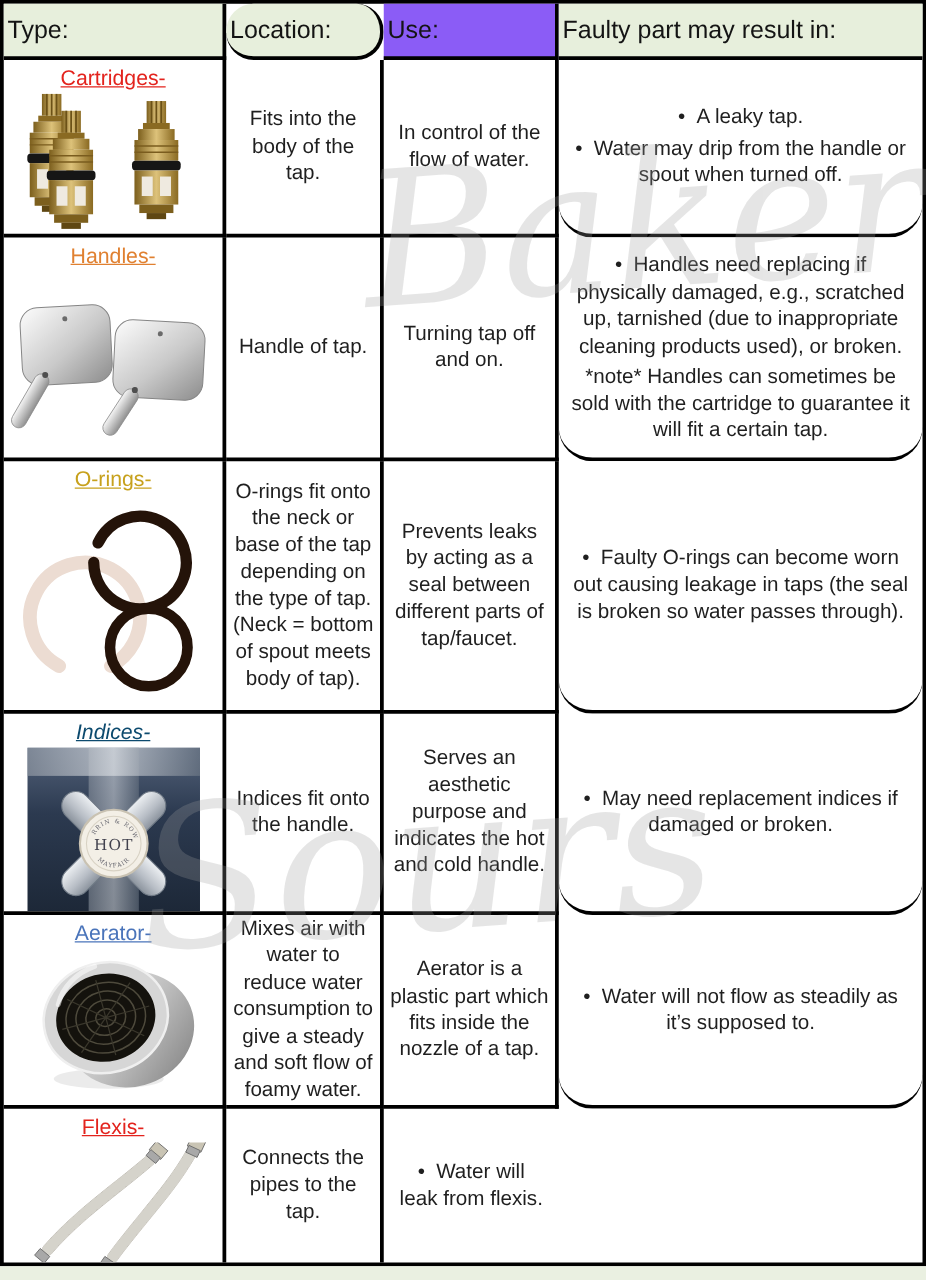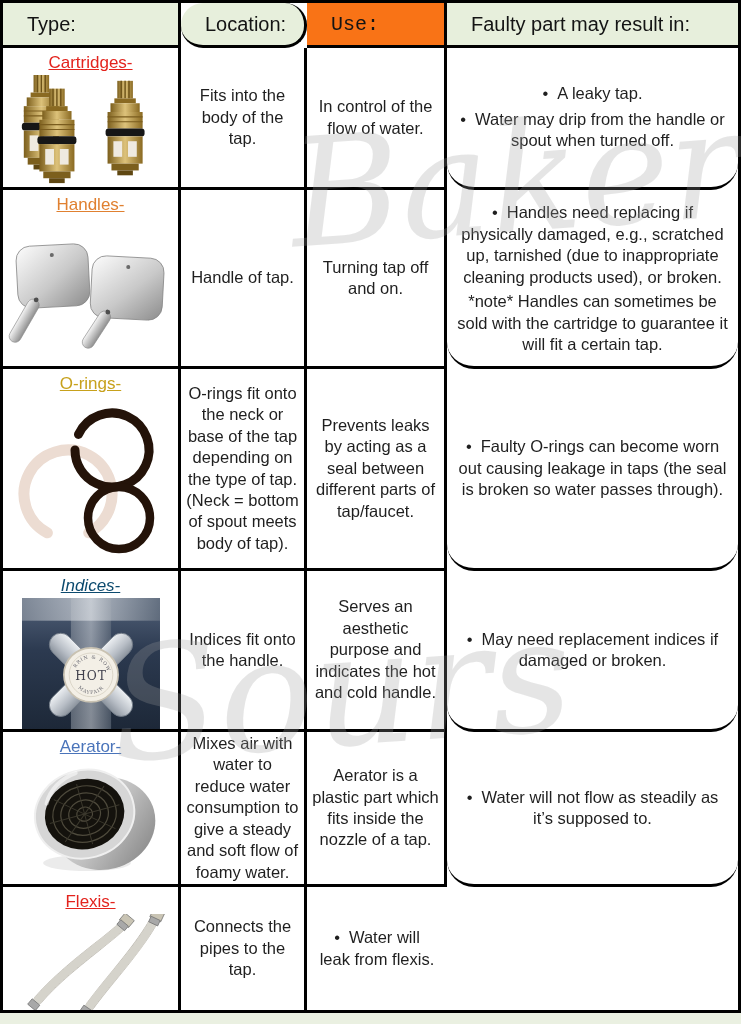--- a/index.html
+++ b/index.html
@@ -10,21 +10,21 @@
   .ptable{position:absolute;left:0;top:0;width:741px;height:1013px;
           border:3px solid #000;box-sizing:border-box;display:grid;
           grid-template-columns:178px 126px 140px 291px;
           grid-template-rows:45px 142px 179px 202px 161px 155px 123px;
           background:#fff;z-index:2;}
   .cell{border-right:3px solid #000;border-bottom:3px solid #000;
         box-sizing:border-box;overflow:hidden;position:relative;background:transparent;}
   .lc{border-right:none;}
   .lr{border-bottom:none;}
 
-  .th{display:flex;align-items:center;padding-left:24px;font-size:20px;color:#141414;}
+  .th{display:flex;align-items:center;padding-left:3px;font-size:20px;color:#141414;}
 
   .typec{display:flex;flex-direction:column;align-items:center;padding-top:5px;}
   .type-label{font-size:17px;text-decoration:underline;margin-bottom:2px;white-space:nowrap;}
 
   .txt{display:flex;align-items:center;justify-content:center;text-align:center;
        padding:2px 5px;font-size:16.5px;line-height:1.3;color:#1f1f1f;}
 
   .faulty{display:flex;flex-direction:column;align-items:center;justify-content:center;
           text-align:center;font-size:16.5px;line-height:1.3;color:#1f1f1f;padding:4px 10px;border-radius:27px;}
   .bullet{margin:2px 0;}
@@ -43,21 +43,21 @@
 </style>
 </head>
 <body>
 
 <div class="page">
 
   <div class="ptable">
 
     <div class="cell th" style="background-color: rgb(231, 239, 220);">Type:</div>
     <div class="cell th" style="background-color: rgb(231, 239, 220); border-radius: 22px;">Location:</div>
-    <div class="cell th" style="background-color: #f97316; font-family: Liberation Mono, monospace;">Use:</div>
+    <div class="cell th" style="background-color: #8b5cf6;">Use:</div>
     <div class="cell th lc" style="background-color: rgb(231, 239, 220);">Faulty part may result in:</div>
 
     <div class="cell typec">
       <span class="type-label" style="color: rgb(227, 35, 29);">Cartridges-</span>
       <svg class="part-img" width="160" height="115" viewBox="0 0 160 115">
         <defs>
           <linearGradient id="gbr" x1="0" y1="0" x2="1" y2="0">
             <stop offset="0" stop-color="#7c5f1d"></stop>
               <stop offset="0.5" stop-color="#ddc27a"></stop>
               <stop offset="1" stop-color="#8a6a22"></stop>

